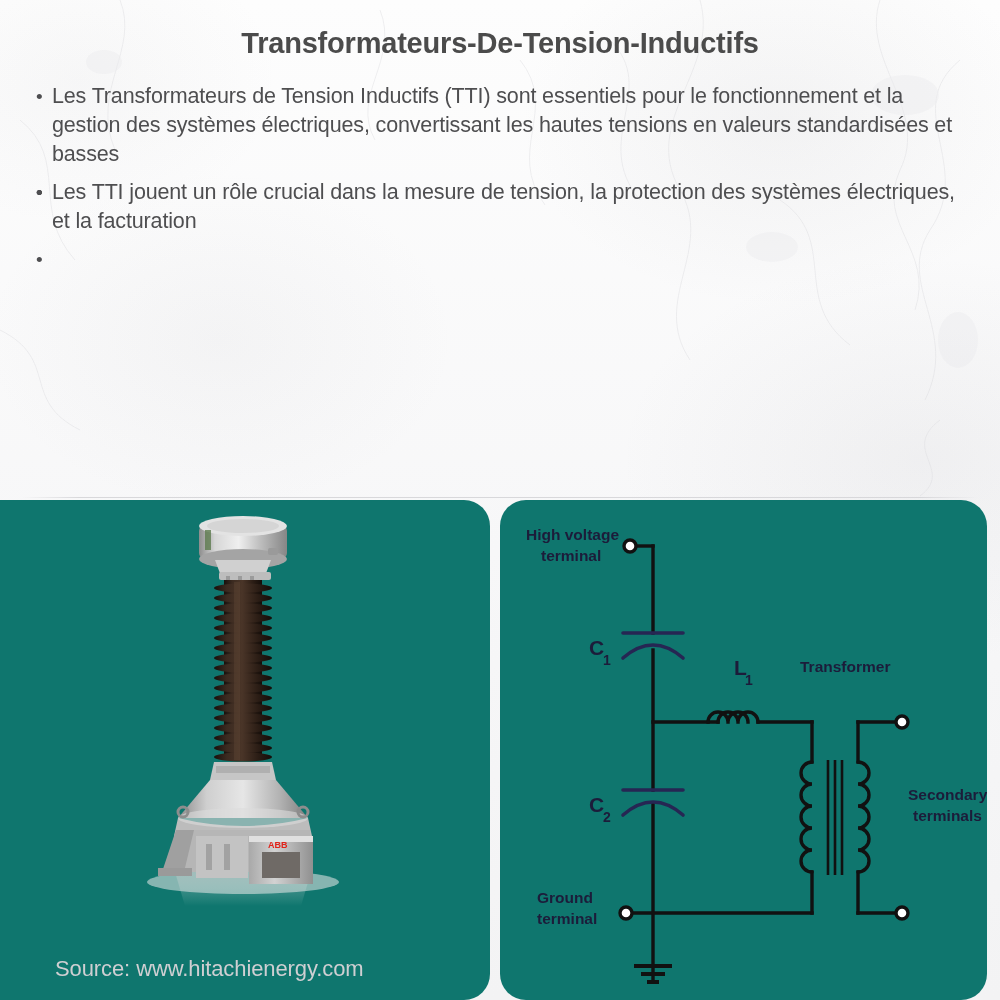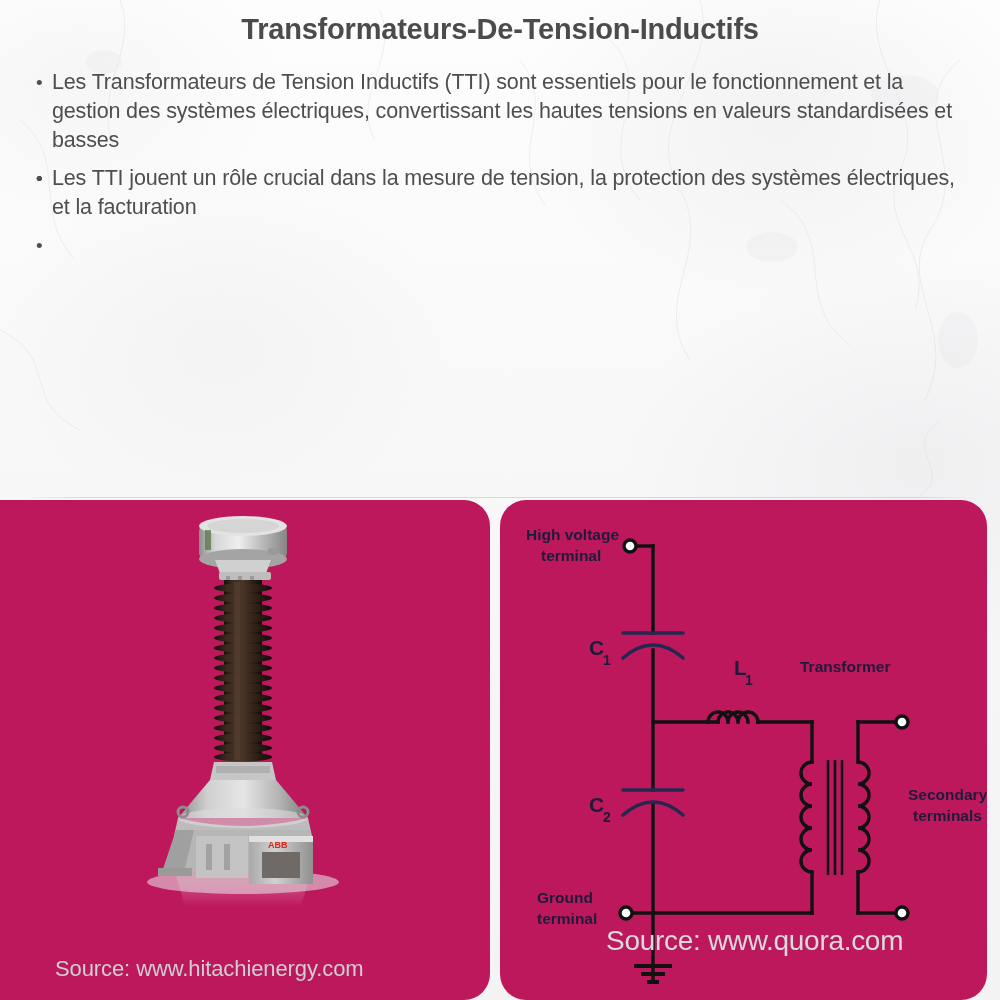--- a/index.html
+++ b/index.html
@@ -37,21 +37,21 @@
     height: 497px;
     z-index: 2;
   }
 
   #page-title {
     text-align: center;
     font-size: 29px;
     font-weight: bold;
     color: #4b4b4b;
     letter-spacing: -0.2px;
-    padding-top: 13px;
+    padding-top: 27px;
   }
 
   #bullet-list {
     margin: 22px 34px 0 34px;
     list-style: none;
   }
   .bullet-item {
     position: relative;
     color: #4e4e50;
     font-size: 21.5px;
@@ -85,21 +85,21 @@
     left: 0; top: 500px;
     width: 1000px;
     height: 500px;
     z-index: 2;
   }
 
   .panel {
     position: absolute;
     top: 0;
     height: 500px;
-    background: #be185d;
+    background: #0f766e;
     overflow: hidden;
   }
   #photo-panel {
     left: 0;
     width: 490px;
     border-top-right-radius: 26px;
     border-bottom-right-radius: 26px;
   }
   #diagram-panel {
     left: 500px;
@@ -388,15 +388,14 @@
         <text x="234" y="175" font-size="21" font-weight="bold">L</text>
         <text x="245" y="185" font-size="14" font-weight="bold">1</text>
 
         <text x="300" y="172" font-size="15.5" font-weight="bold">Transformer</text>
 
         <text x="408" y="300" font-size="15.5" font-weight="bold">Secondary</text>
         <text x="413" y="321" font-size="15.5" font-weight="bold">terminals</text>
       </g>
     </svg>
 
-    <div class="watermark-quora">Source: www.quora.com</div>
   </div>
 </div>
 
 </body></html>

